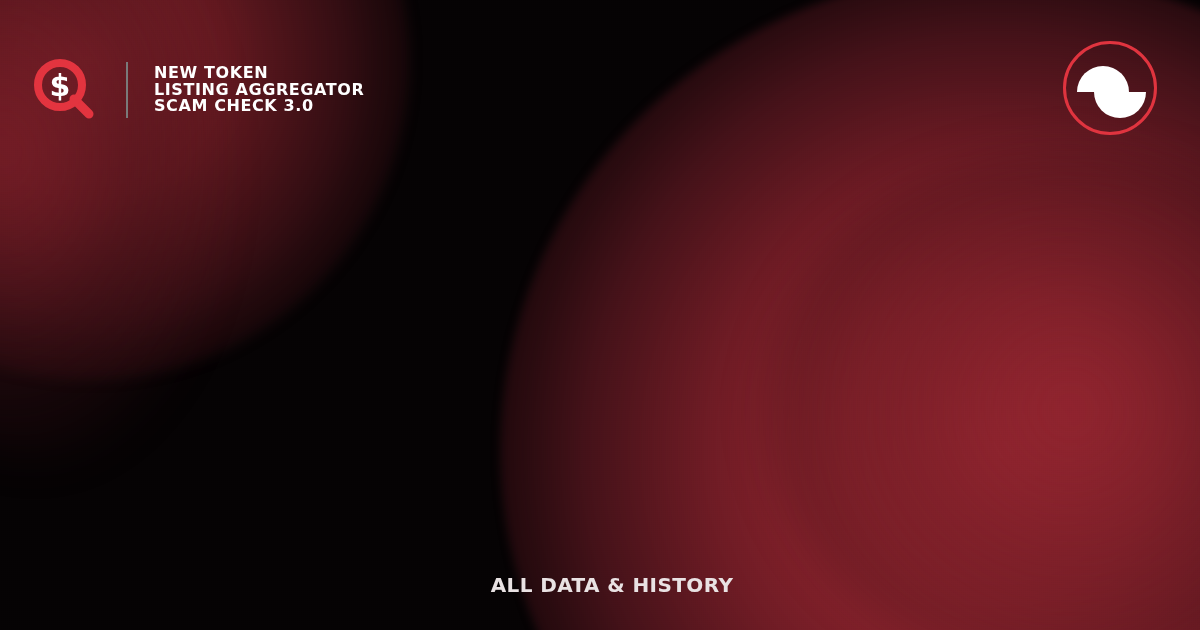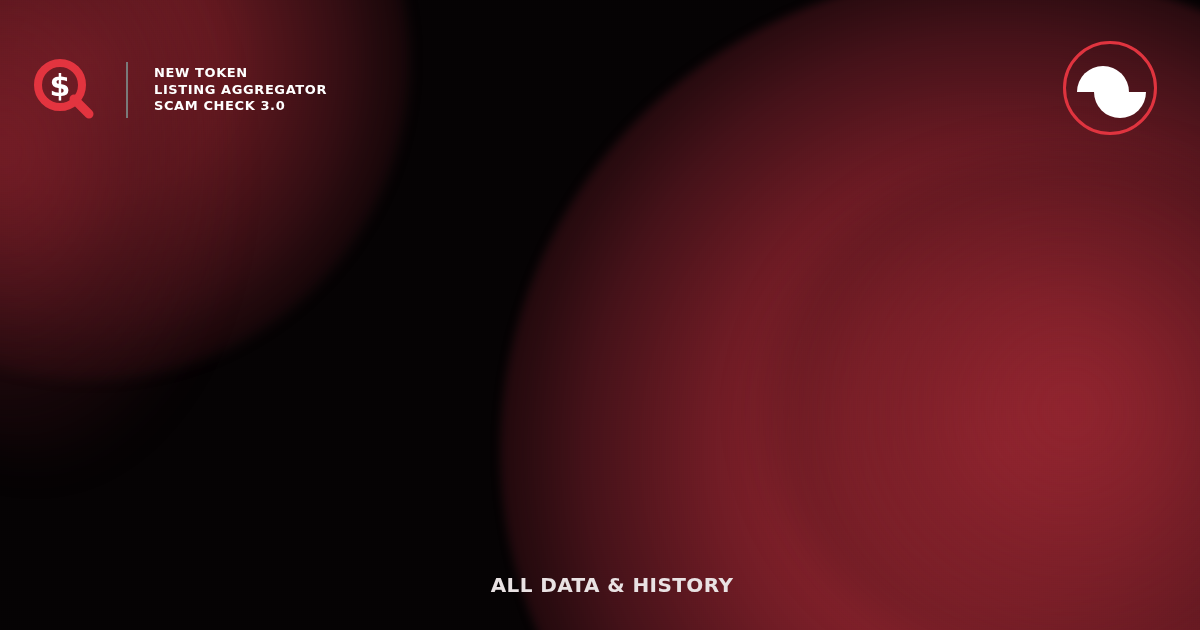--- a/index.html
+++ b/index.html
@@ -132,21 +132,21 @@
   .header-divider {
     width: 2px;
     height: 56px;
     background: #7a7a7a;
     margin: 0 26px 0 24px;
     flex: 0 0 auto;
   }
 
   .tagline {
     color: #ffffff;
-    font-size: 13px;
+    font-size: 16px;
     font-weight: 700;
     letter-spacing: 0.6px;
     line-height: 16.5px;
     text-transform: uppercase;
     white-space: nowrap;
   }
 
   
   .badge {
     position: absolute;

